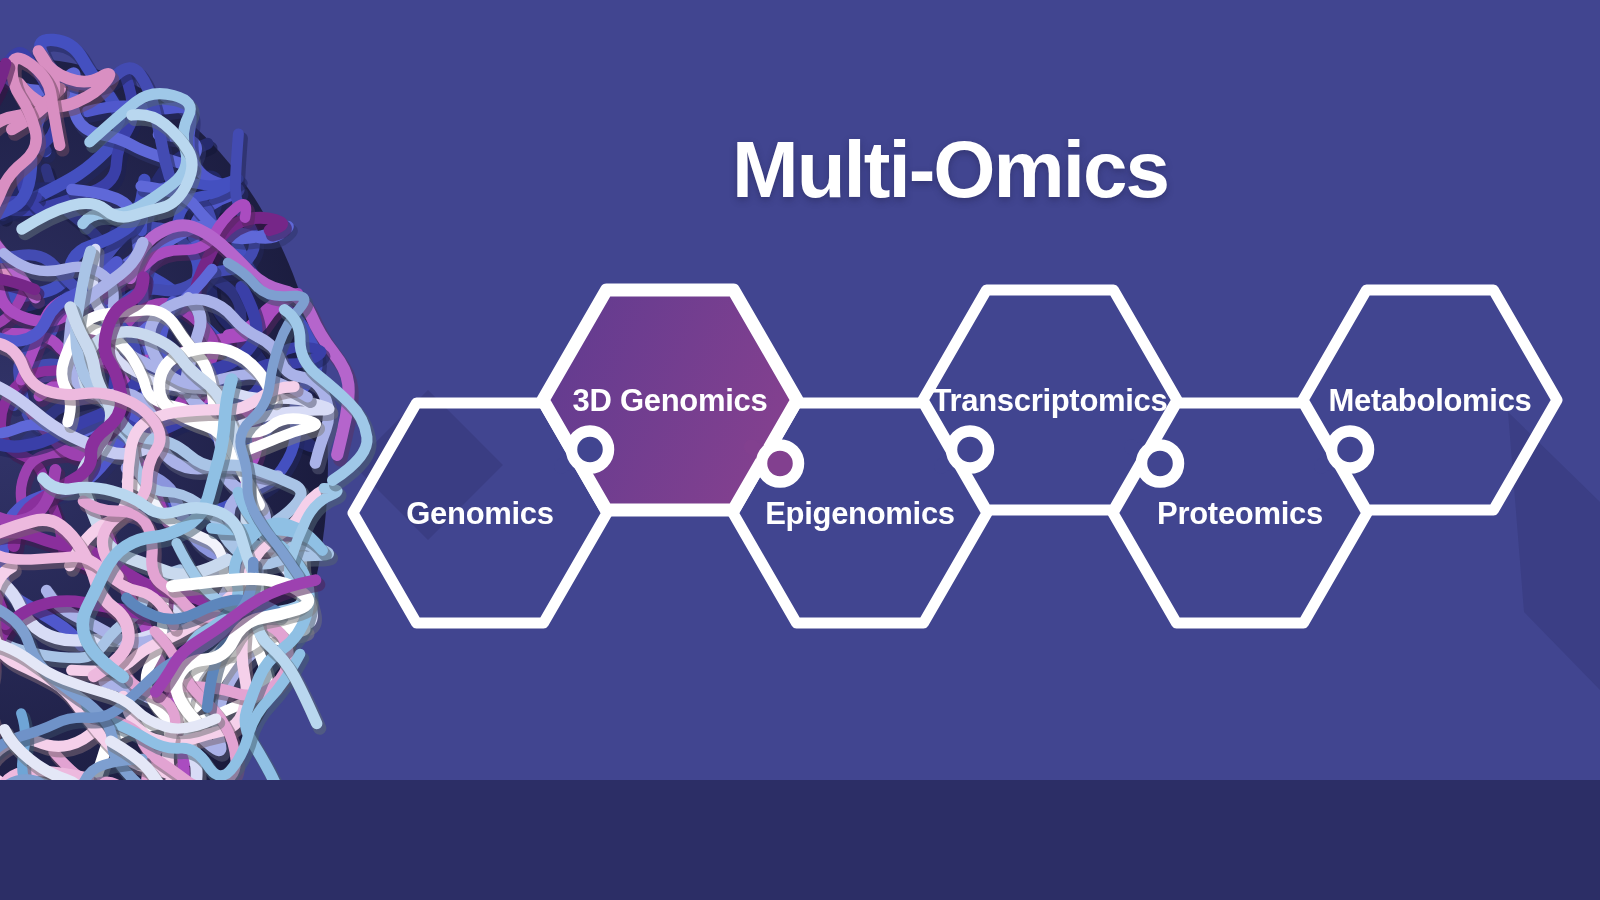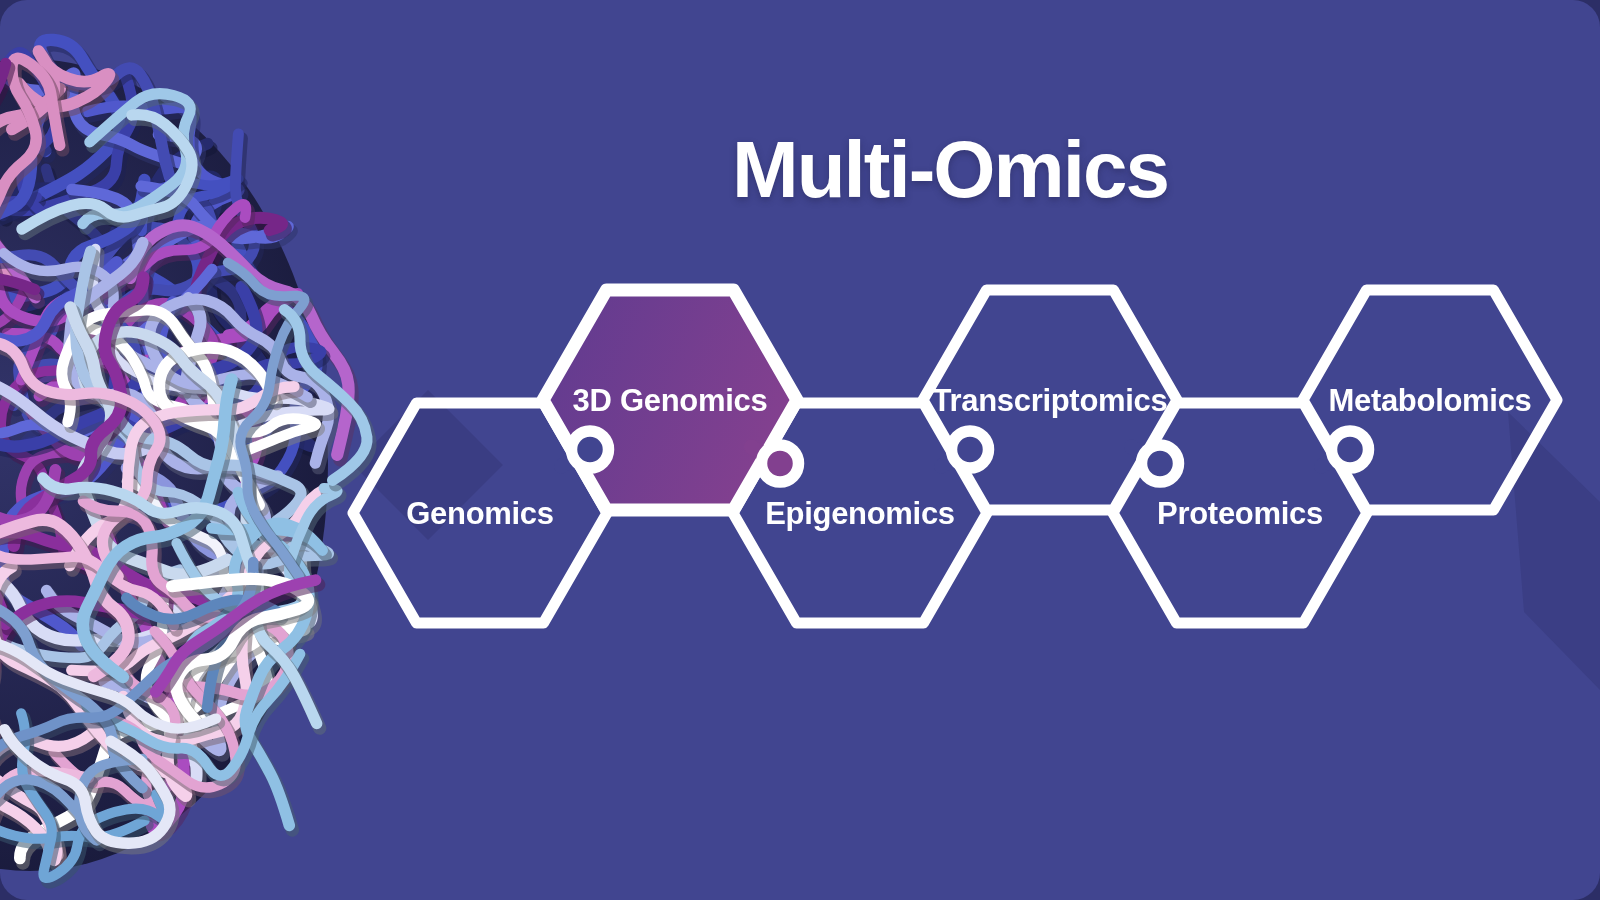--- a/index.html
+++ b/index.html
@@ -1,20 +1,19 @@
 <!DOCTYPE html>
 <html style="--bg: #414590; --outline: #ffffff; --label: #ffffff; --hlA: #5f3b90; --hlB: #82408f;"><head>
 <meta charset="utf-8">
 <style>
   html,body{margin:0;padding:0;background:#2c2e66;}
   .stage{
-    position:relative;width:1600px;height:900px;overflow:hidden;
+    position:relative;width:1600px;height:780px;overflow:hidden;
     background:var(--bg,#414590);
     font-family:"Liberation Sans",sans-serif;
-    border-radius:27px;
   }
   .stage svg{position:absolute;top:0;left:0;}
   #bg-decor{width:1600px;height:900px;}
   #chromatin{width:520px;height:900px;}
   #puzzle{width:1600px;height:900px;}
   .page-title{
     position:absolute;left:950px;top:130px;transform:translateX(-50%);
     margin:0;white-space:nowrap;
     font-size:80px;line-height:80px;font-weight:700;letter-spacing:-2px;
     color:var(--label,#ffffff);

